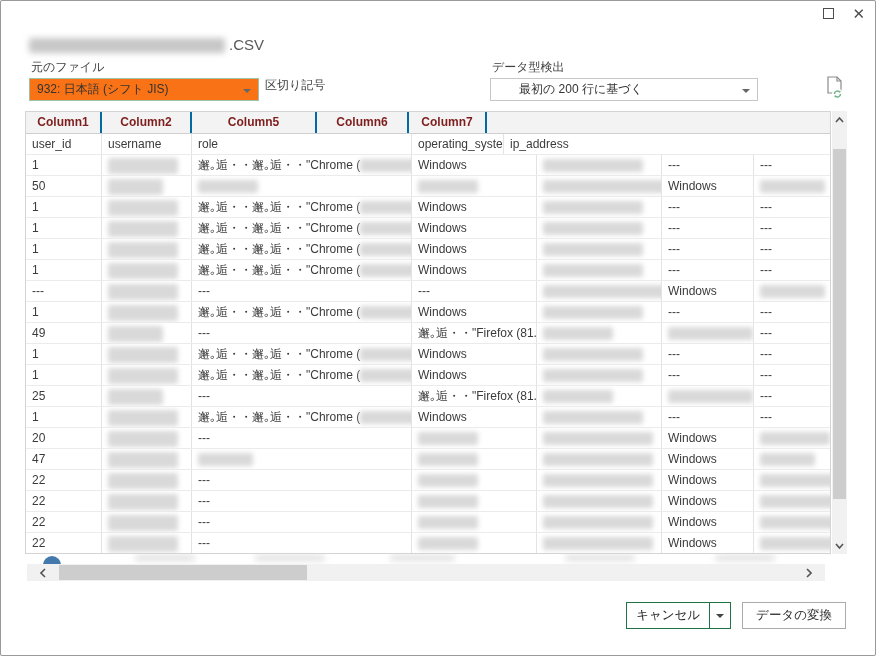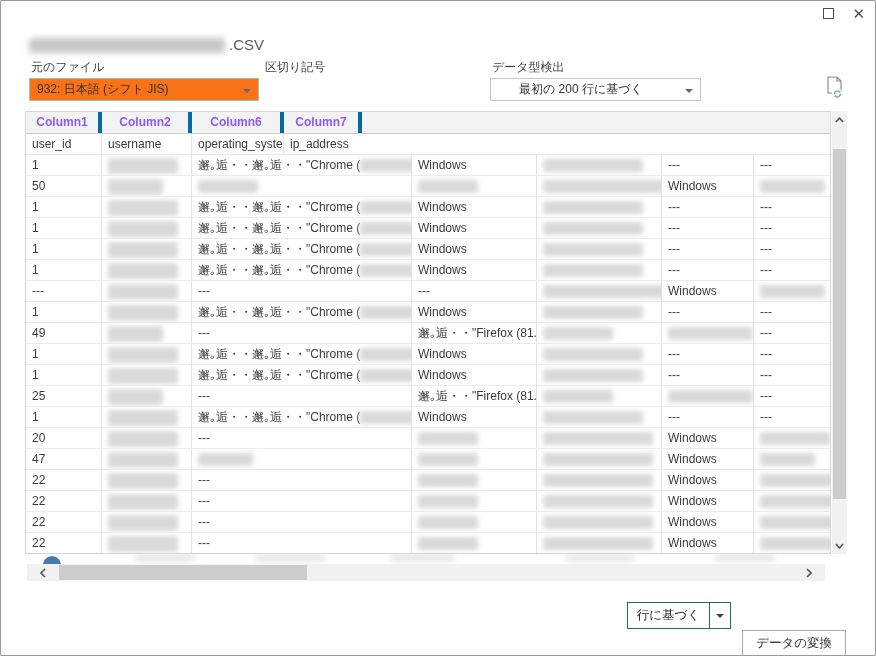--- a/index.html
+++ b/index.html
@@ -37,21 +37,21 @@
     position:absolute; left:24px; top:110px; width:806px; height:443px;
     border:1px solid #d4d4d4; background:#fff; overflow:hidden;
     font-size:12px; color:#3b3b3b;
   }
   .trow { display:flex; height:21px; line-height:20px; border-bottom:1px solid #ebebeb; }
   .trow.header { height:22px; line-height:21px; background:#f3f3f3; border-bottom:1px solid #cfcfcf; }
   .cell {
     flex:none; padding:0 6px; overflow:hidden; white-space:nowrap;
     border-right:1px solid #e3e3e3; height:100%;
   }
-  .trow.header .cell { font-weight:bold; text-align:center; color:#8b5cf6; border-right:4px solid #0369a1; }
+  .trow.header .cell { font-weight:bold; text-align:center; color:#7f1d1d; border-right:2px solid #0369a1; }
   .c0{width:76px}.c1{width:90px}.c2{width:220px}.c3{width:125px}.c4{width:125px}.c5{width:92px}.c6{width:78px;border-right:none}
   .cell .blur { display:inline-block; height:13px; background:#d9d9d9; filter:blur(2.5px); border-radius:2px; vertical-align:middle; }
   .cell.c1 .blur { height:16px; }
   
   .vscroll { position:absolute; left:831px; top:110px; width:15px; height:443px; background:#f1f1f1; }
   .vscroll .arrow { position:absolute; left:0; width:15px; height:17px; display:flex; align-items:center; justify-content:center; cursor:pointer; }
   .vscroll .thumb { position:absolute; left:1px; top:38px; width:13px; height:350px; background:#cdcdcd; cursor:pointer; }
   
   .cutrow { position:absolute; left:24px; top:553px; width:806px; height:10px; overflow:hidden; }
   .half-circle { position:absolute; left:18px; top:2px; width:18px; height:18px; border-radius:50%; background:#4479ad; }
@@ -59,21 +59,20 @@
   
   .hscroll { position:absolute; left:26px; top:563px; width:798px; height:17px; background:#f1f1f1; }
   .hscroll .arrow { position:absolute; top:0; width:16px; height:17px; display:flex; align-items:center; justify-content:center; cursor:pointer; }
   .hscroll .thumb { position:absolute; top:1px; left:32px; width:248px; height:15px; background:#cdcdcd; cursor:pointer; }
   
   .footer { position:absolute; top:601px; right:29px; display:flex; gap:11px; }
   .btn {
     height:27px; background:#fff; border:1px solid #ababab; font-size:12.5px;
     color:#2b2b2b; display:flex; align-items:center; padding:0 13px; cursor:pointer;
     font-family:"Liberation Sans", sans-serif;
-    margin-top:28px;
   }
   .split-btn { display:flex; height:27px; border:1px solid #1f7246; background:#fff; cursor:pointer; }
   .split-btn .main { display:flex; align-items:center; padding:0 9px; font-size:12.5px; color:#2b2b2b; }
   .split-btn .arrow-part { width:21px; border-left:1px solid #1f7246; display:flex; align-items:center; justify-content:center; }
   .tri-down { width:0; height:0; border-left:4px solid transparent; border-right:4px solid transparent; border-top:4px solid #444; }
 </style>
 </head>
 <body>
 
 <div class="dialog">
@@ -82,54 +81,56 @@
     <span class="btn-max"></span>
     <span class="btn-close">✕</span>
   </div>
 
   <div class="title-row">
     <span class="blurbox title-blur"></span>
     <span class="title-suffix">.CSV</span>
   </div>
 
   <div class="form-label" style="left:30px; top:58px;">元のファイル</div>
-  <div class="form-label" style="left:264px; top:58px;">区切り記号</div>
+  <div class="form-label" style="left:264px; top:76px;">区切り記号</div>
   <div class="form-label" style="left:491px; top:58px;">データ型検出</div>
 
   <div class="dropdown green" style="left:28px; top:77px; width:230px;">
     <span>932: 日本語 (シフト JIS)</span>
     <span class="dd-arrow"></span>
   </div>
-  <div class="dropdown" style="left:489px; top:77px; width:211px;padding-left:28px;">
+  <div class="dropdown" style="left:489px; top:77px; width:268px;padding-left:28px;">
     <span>最初の 200 行に基づく</span>
     <span class="dd-arrow"></span>
   </div>
 
   <div class="refresh-icon">
     <svg width="20" height="26" viewBox="0 0 20 26">
       <path d="M3 2 h9 l4 4 v12 h-13 z" fill="none" stroke="#8a8a8a" stroke-width="1.2"></path>
       <path d="M12 2 v4 h4" fill="none" stroke="#8a8a8a" stroke-width="1.2"></path>
       <circle cx="12.5" cy="19" r="5.5" fill="#fff"></circle>
       <path d="M9.5 19 a3 3 0 0 1 5.4-1.8" fill="none" stroke="#6fb487" stroke-width="1.5"></path>
       <path d="M15.5 19 a3 3 0 0 1 -5.4 1.8" fill="none" stroke="#6fb487" stroke-width="1.5"></path>
       <path d="M15.2 15.4 l0.3 2 l-2 -0.3 z" fill="#6fb487"></path>
       <path d="M9.8 22.6 l-0.3 -2 l2 0.3 z" fill="#6fb487"></path>
     </svg>
   </div>
 
   <div class="table-wrap">
     <div class="trow header">
         <div class="cell c0">Column1</div>
         <div class="cell c1">Column2</div>
+        <div class="cell c4">Column5</div>
         <div class="cell c5">Column6</div>
         <div class="cell c6">Column7</div>
       </div>
     <div class="trow">
         <div class="cell c0">user_id</div>
         <div class="cell c1">username</div>
+        <div class="cell c2">role</div>
         <div class="cell c5">operating_system</div>
         <div class="cell c6">ip_address</div>
       </div>
     <div id="tbody">
         <div class="trow">
           <div class="cell c0"><span class="txt">1</span></div>
           <div class="cell c1"><span class="blur" style="width: 70px;"></span></div>
           <div class="cell c2"><span class="txt">邂｡逅・・邂｡逅・・"Chrome (</span><span class="blur" style="width: 85px;"></span></div>
           <div class="cell c3"><span class="txt">Windows</span></div>
           <div class="cell c4"><span class="blur" style="width: 100px;"></span></div>
@@ -333,21 +334,21 @@
     <div class="thumb"></div>
     <div class="arrow" style="right:8px;">
       <svg width="6" height="10" viewBox="0 0 6 10">
           <polyline points="1,1 5,5 1,9" fill="none" stroke="#555" stroke-width="1.6"></polyline>
         </svg>
     </div>
   </div>
 
   <div class="footer">
     <div class="split-btn">
-      <span class="main">行に基づく</span>
+      <span class="main">キャンセル</span>
       <span class="arrow-part">
         <span class="tri-down"></span>
       </span>
     </div>
     <button class="btn">データの変換</button>
   </div>
 
 </div>
 
 </body></html>

